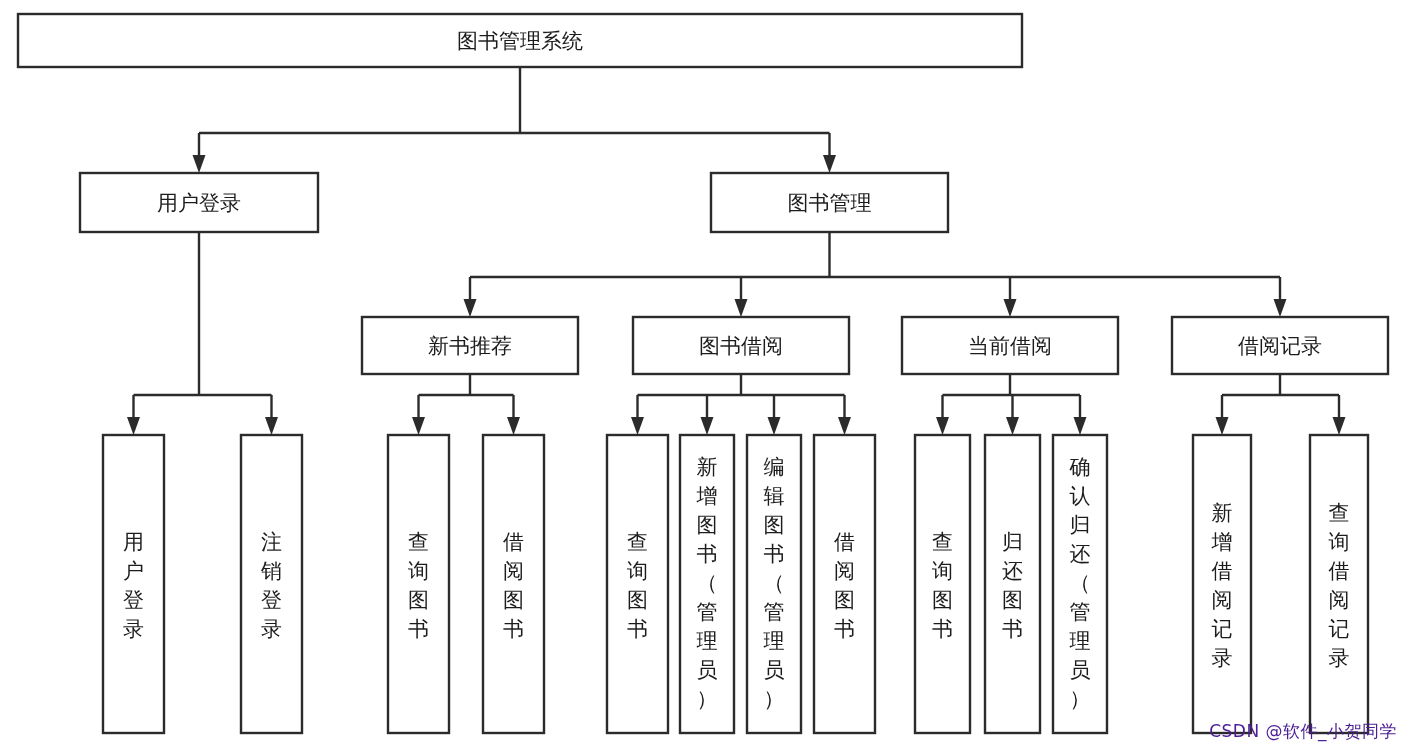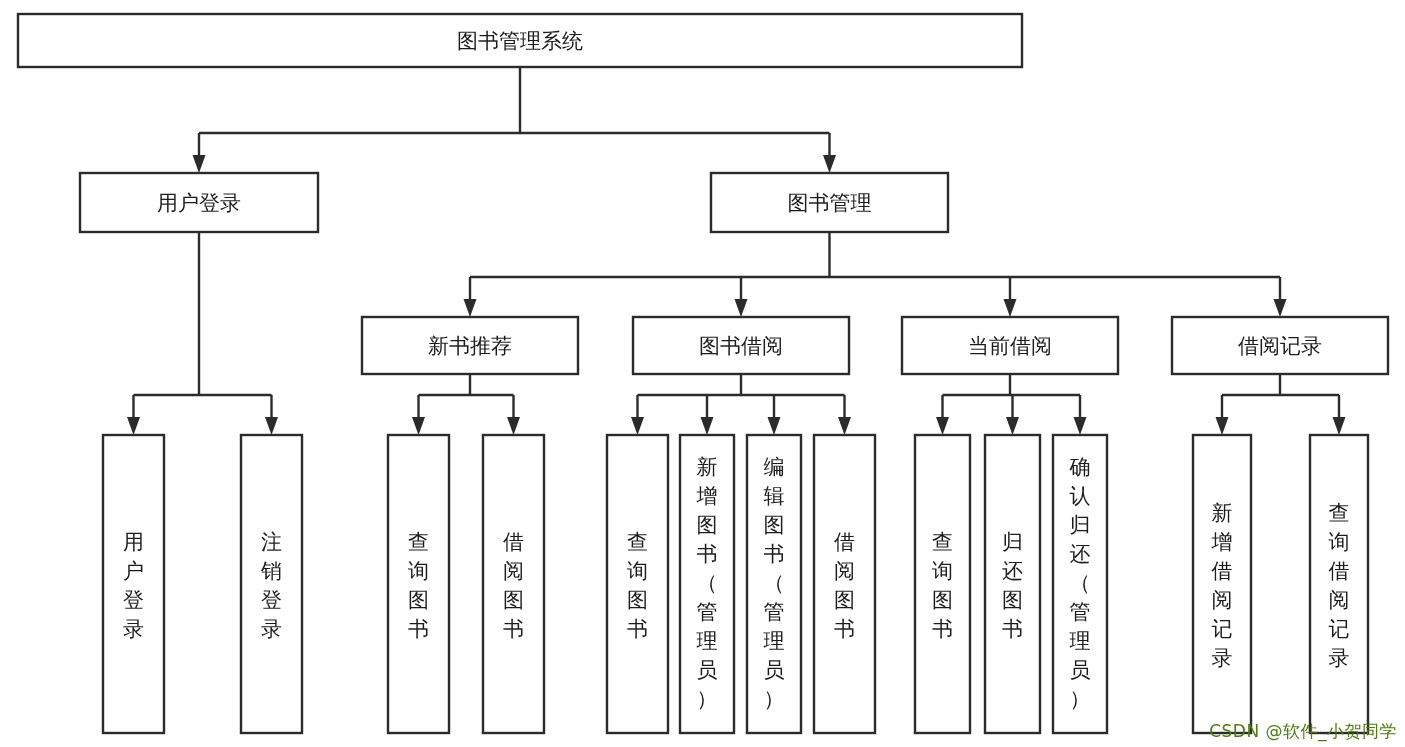--- a/index.html
+++ b/index.html
@@ -54,21 +54,21 @@
   .arrow-head {
     fill: #2b2b2b;
     stroke: none;
   }
   .watermark {
     position: absolute;
     right: 8px;
     bottom: 4px;
     font-family: "DejaVu Sans", "Liberation Sans", sans-serif;
     font-size: 17px;
-    color: #4d7c0f;
+    color: #4c1d95;
     white-space: nowrap;
     letter-spacing: 0.5px;
     user-select: none;
   }
 </style>
 </head>
 <body>
 
 <div id="diagram-root">
   <svg class="flow" id="flow-svg" viewBox="0 0 1405 747" xmlns="http://www.w3.org/2000/svg">

